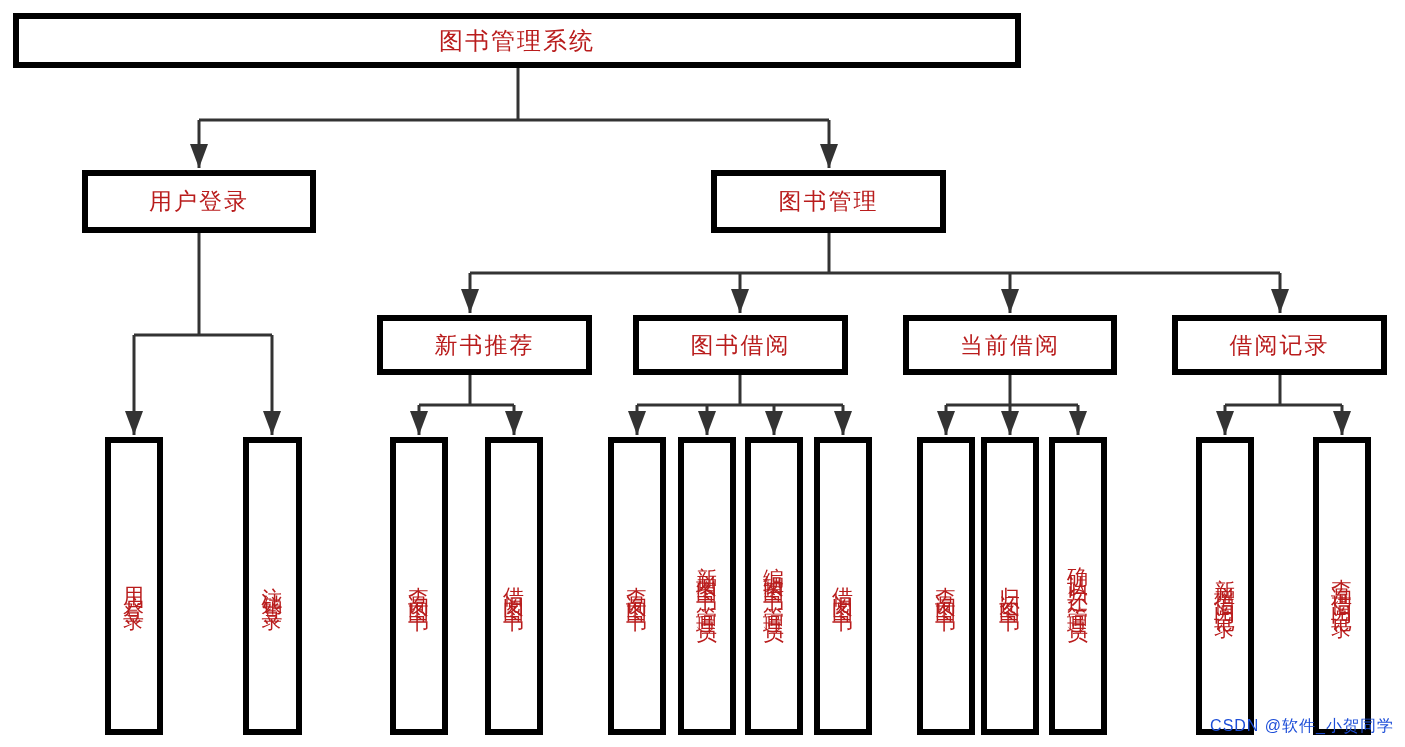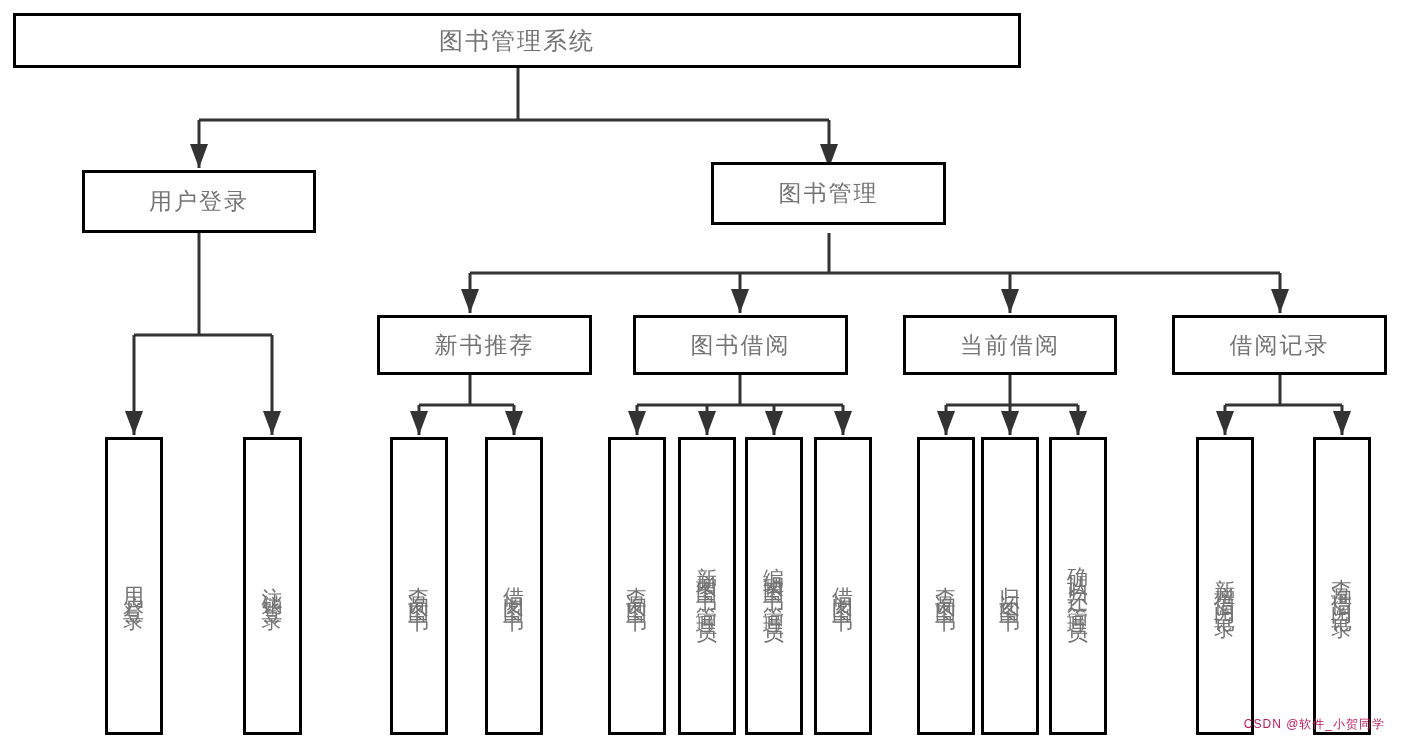--- a/index.html
+++ b/index.html
@@ -9,44 +9,44 @@
     background:#ffffff;
     overflow:hidden;
     font-family:"Liberation Sans","DejaVu Sans",sans-serif;
   }
   svg.connectors{position:absolute;left:0;top:0;z-index:1;}
   svg.connectors path{stroke:#333333;stroke-width:3;fill:none;}
   .node{
     position:absolute;
     box-sizing:border-box;
     background:#ffffff;
-    border:3px solid #000000;
-    color:#737373;
+    border:6px solid #000000;
+    color:#b91c1c;
     display:flex;
     align-items:center;
     justify-content:center;
     z-index:2;
     text-align:center;
   }
   .h-node{font-size:23px;letter-spacing:2px;white-space:nowrap;}
   .root-node{font-size:24px;}
   .v-node{
     writing-mode:vertical-rl;
     text-orientation:mixed;
     font-size:21px;
     letter-spacing:8px;
     line-height:1;
   }
   .watermark{
     position:absolute;
-    right:20px;
+    right:11px;
     top:716px;
     z-index:3;
-    font-size:12px;
-    color:#be185d;
+    font-size:16px;
+    color:#1d4ed8;
     letter-spacing:1px;
     white-space:nowrap;
   }
 </style>
 </head>
 <body>
 
 <div class="stage">
 
   <svg class="connectors" width="1405" height="747">
@@ -107,21 +107,21 @@
       <path d="M1280 375 V405"></path>
       <path d="M1225 405 H1342"></path>
       <path d="M1225 405 V435" marker-end="url(#arrow)"></path>
       <path d="M1342 405 V435" marker-end="url(#arrow)"></path>
     </g>
   </svg>
 
   <div class="node h-node root-node" style="left:13px;top:13px;width:1008px;height:55px;">图书管理系统</div>
 
   <div class="node h-node" style="left:82px;top:170px;width:234px;height:63px;">用户登录</div>
-  <div class="node h-node" style="left:711px;top:162px;width:235px;height:63px;">图书管理</div>
+  <div class="node h-node" style="left:711px;top:170px;width:235px;height:63px;">图书管理</div>
 
   <div class="node h-node" style="left:377px;top:315px;width:215px;height:60px;">新书推荐</div>
   <div class="node h-node" style="left:903px;top:315px;width:214px;height:60px;">当前借阅</div>
   <div class="node h-node" style="left:633px;top:315px;width:215px;height:60px;">图书借阅</div>
   <div class="node h-node" style="left:1172px;top:315px;width:215px;height:60px;">借阅记录</div>
 
   <div class="node v-node" style="left:105px;top:437px;width:58px;height:298px;">用户登录</div>
   <div class="node v-node" style="left:243px;top:437px;width:59px;height:298px;">注销登录</div>
 
   <div class="node v-node" style="left:390px;top:437px;width:58px;height:298px;">查询图书</div>

